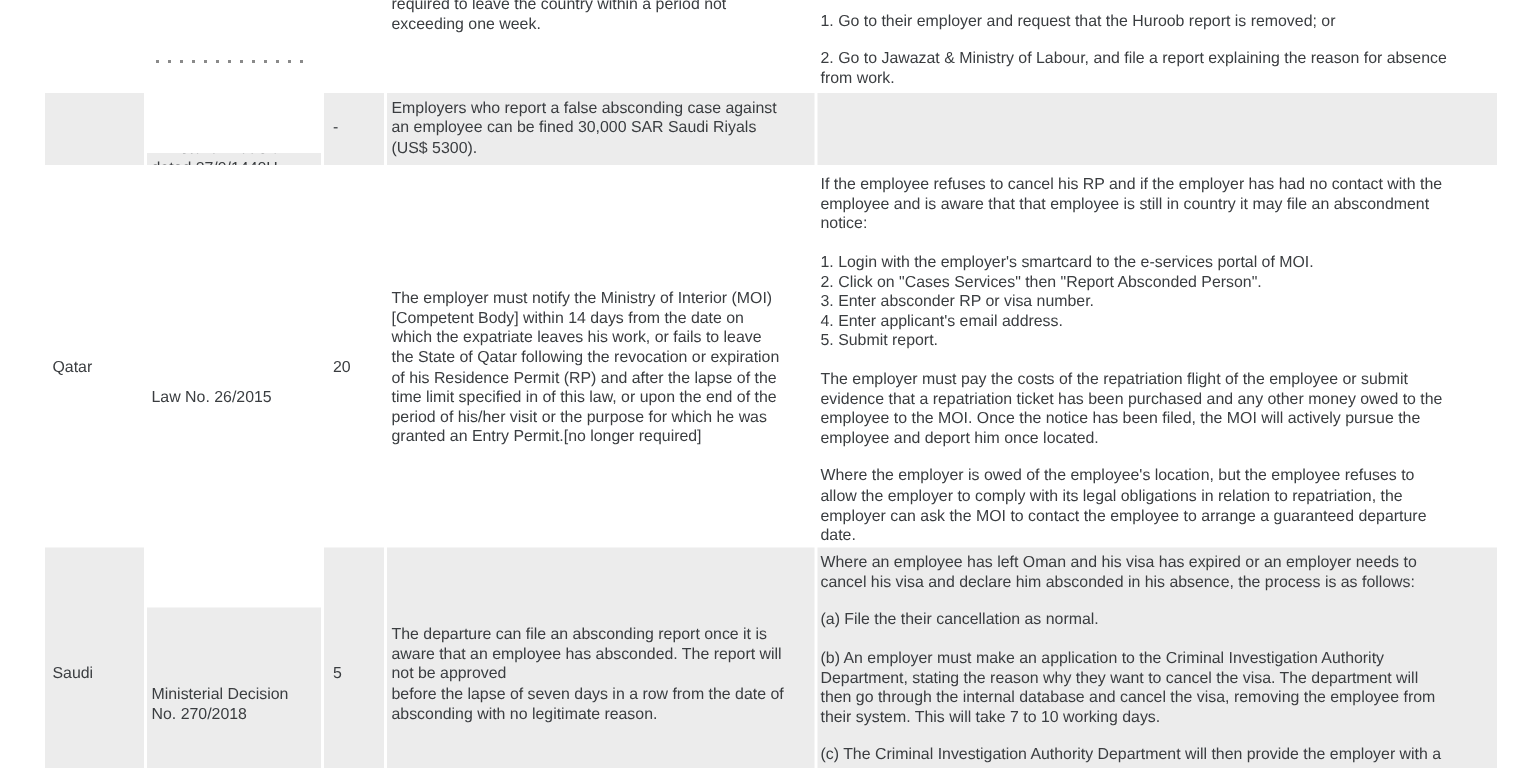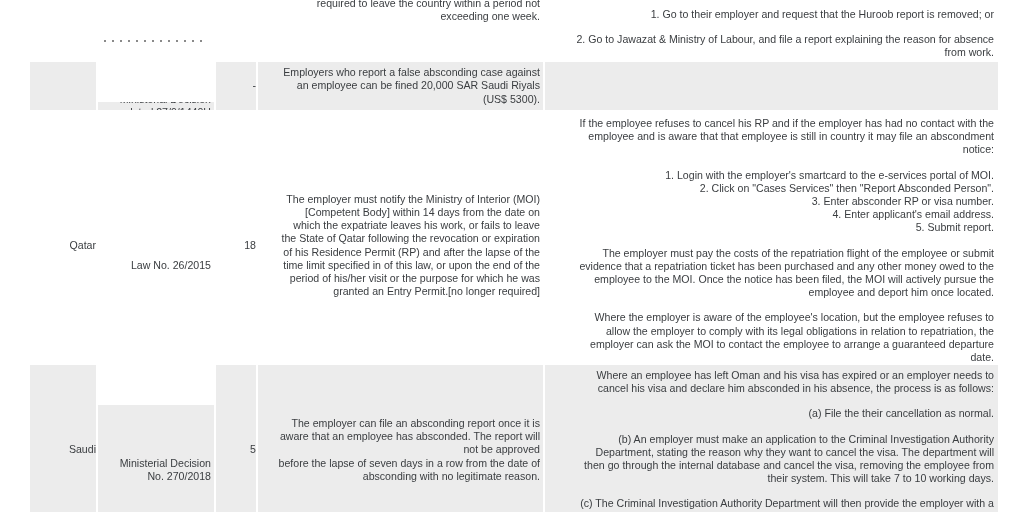--- a/index.html
+++ b/index.html
@@ -16,21 +16,21 @@
     column-gap:2px;
     margin-bottom:2px;
   }
   .r1{height:60px;}
   .r2{height:48px;}
   .r3{height:251px;}
   .r4{height:170px;}
   .gray .cell{background:var(--alt-bg,#ececec);}
   .cell{
     display:flex;flex-direction:column;justify-content:center;
-    overflow:hidden;position:relative;text-align:right;
+    overflow:hidden;position:relative;
   }
   .r1 .cell,.r3 .cell{overflow:visible;}
   .c1{padding-left:5px;}
   .c2{padding-left:3px;padding-right:3px;margin-top:40px;}
   .c3{padding-left:6px;}
   .c4{padding-left:3px;padding-right:3px;}
   .c5{padding-left:2px;padding-right:4px;justify-content:flex-start;}
   .r1 .c5{padding-top:8px;}
   .r3 .c5{padding-top:5px;}
   .r4 .c5{padding-top:4px;}
@@ -74,35 +74,35 @@
       <div class="cell c1"></div>
       <div class="cell c2">
         <div class="txt">Ministerial Decision
 dated 27/9/1440H</div>
       </div>
       <div class="cell c3">
         <div class="txt">-</div>
       </div>
       <div class="cell c4">
         <div class="txt">Employers who report a false absconding case against
-an employee can be fined 20,000 SAR Saudi Riyals
+an employee can be fined 30,000 SAR Saudi Riyals
 (US$ 5300).</div>
       </div>
       <div class="cell c5"></div>
     </div>
 
     <div class="row r3">
       <div class="cell c1">
         <div class="txt">Qatar</div>
       </div>
       <div class="cell c2">
         <div class="txt">Law No. 26/2015</div>
       </div>
       <div class="cell c3">
-        <div class="txt">18</div>
+        <div class="txt">20</div>
       </div>
       <div class="cell c4">
         <div class="txt">The employer must notify the Ministry of Interior (MOI)
 [Competent Body] within 14 days from the date on
 which the expatriate leaves his work, or fails to leave
 the State of Qatar following the revocation or expiration
 of his Residence Permit (RP) and after the lapse of the
 time limit specified in of this law, or upon the end of the
 period of his/her visit or the purpose for which he was
 granted an Entry Permit.[no longer required]</div>
@@ -113,40 +113,40 @@
 notice:</p>
         <p>1. Login with the employer's smartcard to the e-services portal of MOI.
 2. Click on "Cases Services" then "Report Absconded Person".
 3. Enter absconder RP or visa number.
 4. Enter applicant's email address.
 5. Submit report.</p>
         <p>The employer must pay the costs of the repatriation flight of the employee or submit
 evidence that a repatriation ticket has been purchased and any other money owed to the
 employee to the MOI. Once the notice has been filed, the MOI will actively pursue the
 employee and deport him once located.</p>
-        <p>Where the employer is aware of the employee's location, but the employee refuses to
+        <p>Where the employer is owed of the employee's location, but the employee refuses to
 allow the employer to comply with its legal obligations in relation to repatriation, the
 employer can ask the MOI to contact the employee to arrange a guaranteed departure
 date.</p>
       </div>
     </div>
 
     <div class="row r4 gray">
       <div class="cell c1">
         <div class="txt">Saudi</div>
       </div>
       <div class="cell c2">
         <div class="txt">Ministerial Decision
 No. 270/2018</div>
       </div>
       <div class="cell c3">
         <div class="txt">5</div>
       </div>
       <div class="cell c4">
-        <div class="txt">The employer can file an absconding report once it is
+        <div class="txt">The departure can file an absconding report once it is
 aware that an employee has absconded. The report will
 not be approved
 before the lapse of seven days in a row from the date of
 absconding with no legitimate reason.</div>
       </div>
       <div class="cell c5">
         <p>Where an employee has left Oman and his visa has expired or an employer needs to
 cancel his visa and declare him absconded in his absence, the process is as follows:</p>
         <p>(a) File the their cancellation as normal.</p>
         <p>(b) An employer must make an application to the Criminal Investigation Authority

